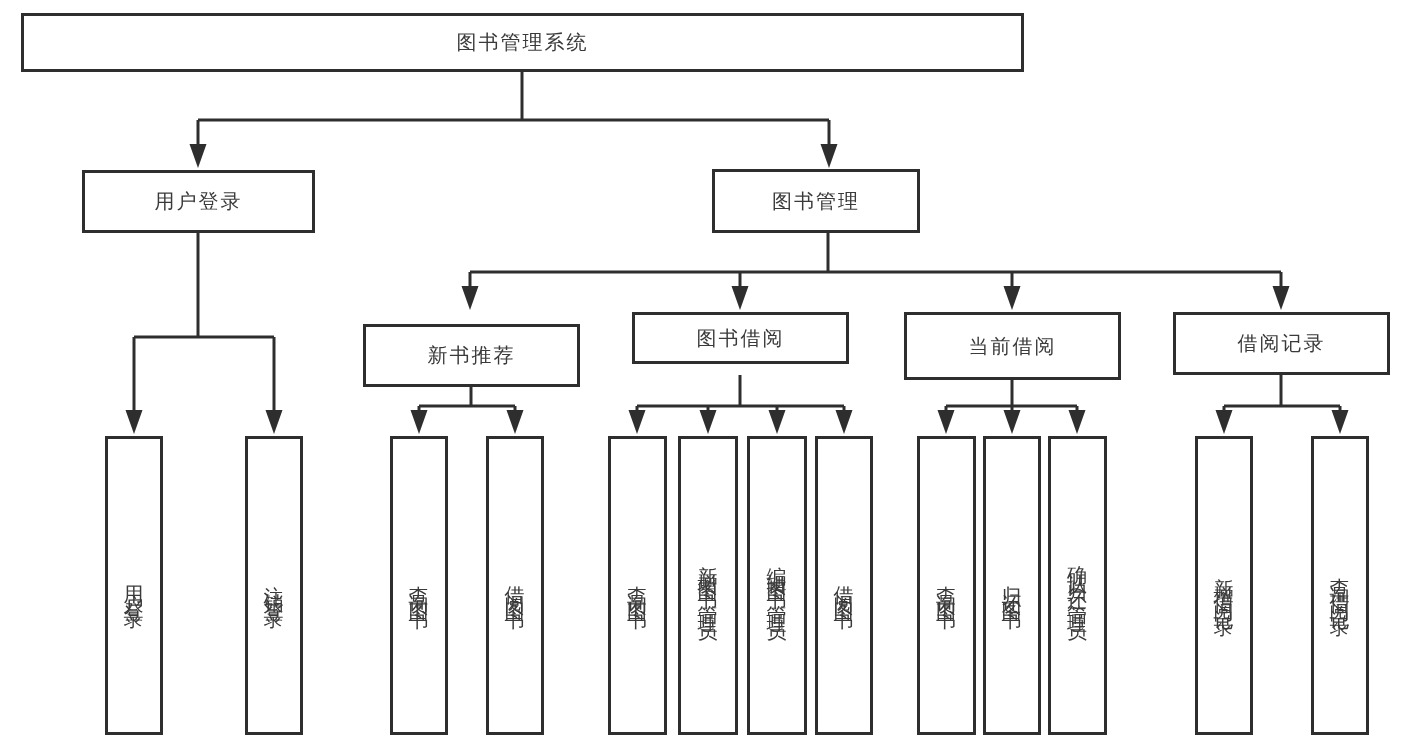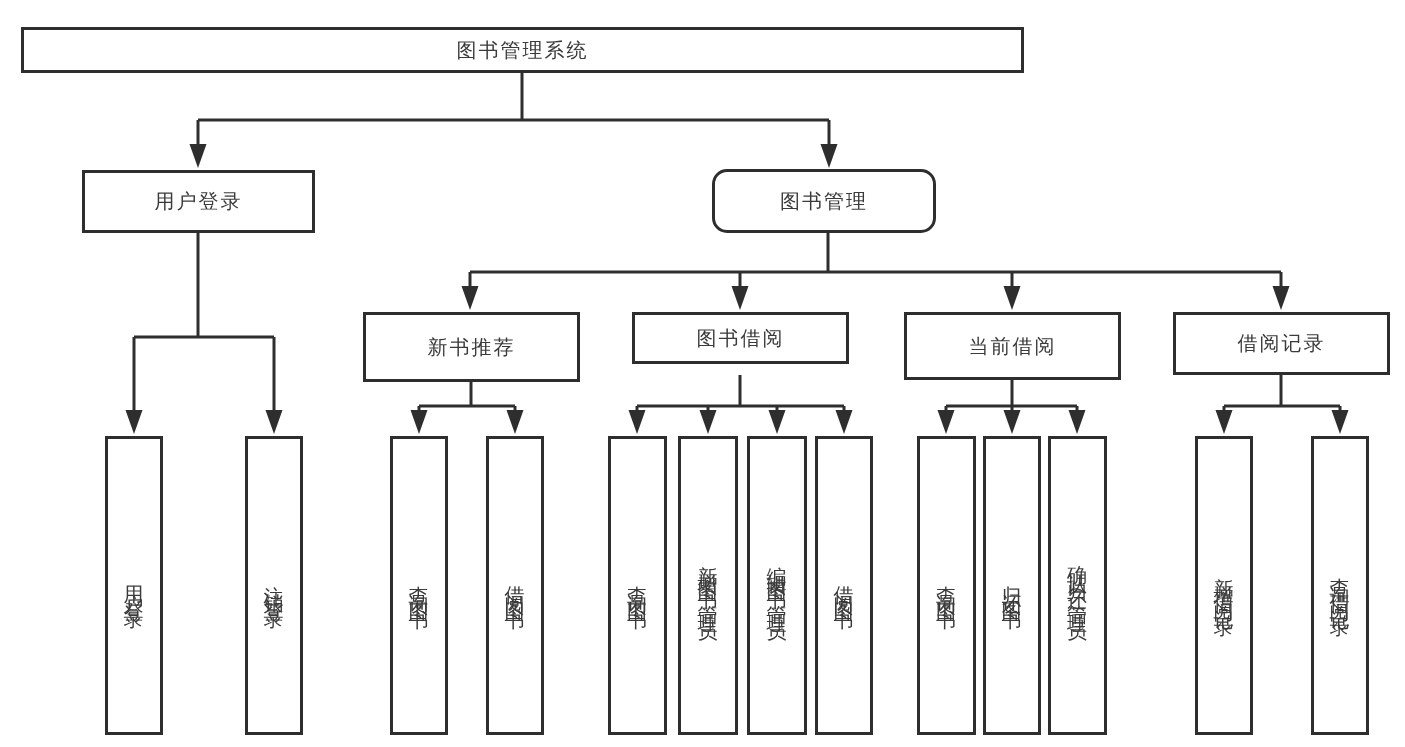--- a/index.html
+++ b/index.html
@@ -115,26 +115,26 @@
     <polygon class="arrow" points="1077,434 1068.5,410 1085.5,410"></polygon>
 
     <path class="stroke" d="M1281,375 L1281,406"></path>
     <path class="stroke" d="M1224,406 L1340,406"></path>
     <path class="stroke" d="M1224,406 L1224,414"></path>
     <polygon class="arrow" points="1224,434 1215.5,410 1232.5,410"></polygon>
     <path class="stroke" d="M1340,406 L1340,414"></path>
     <polygon class="arrow" points="1340,434 1331.5,410 1348.5,410"></polygon>
   </svg>
 
-  <div class="box h-box" style="left:21px; top:13px; width:1003px; height:46px;margin-top:14px;">图书管理系统</div>
+  <div class="box h-box" style="left:21px; top:13px; width:1003px; height:59px;">图书管理系统</div>
 
   <div class="box h-box" style="left:82px; top:170px; width:233px; height:63px;">用户登录</div>
-  <div class="box h-box" style="left:712px; top:169px; width:224px; height:64px;border-radius:15px;">图书管理</div>
+  <div class="box h-box" style="left:712px; top:169px; width:208px; height:64px;">图书管理</div>
 
-  <div class="box h-box" style="left:363px; top:312px; width:217px; height:70px;">新书推荐</div>
+  <div class="box h-box" style="left:363px; top:324px; width:217px; height:63px;">新书推荐</div>
   <div class="box h-box" style="left:632px; top:312px; width:217px; height:52px;">图书借阅</div>
   <div class="box h-box" style="left:904px; top:312px; width:217px; height:68px;">当前借阅</div>
   <div class="box h-box" style="left:1173px; top:312px; width:217px; height:63px;">借阅记录</div>
 
   <div class="box v-box" style="left:105px; top:436px; width:58px; height:299px;">用户登录</div>
   <div class="box v-box" style="left:245px; top:436px; width:58px; height:299px;">注销登录</div>
 
   <div class="box v-box" style="left:390px; top:436px; width:58px; height:299px;">查询图书</div>
   <div class="box v-box" style="left:486px; top:436px; width:58px; height:299px;">借阅图书</div>
 

